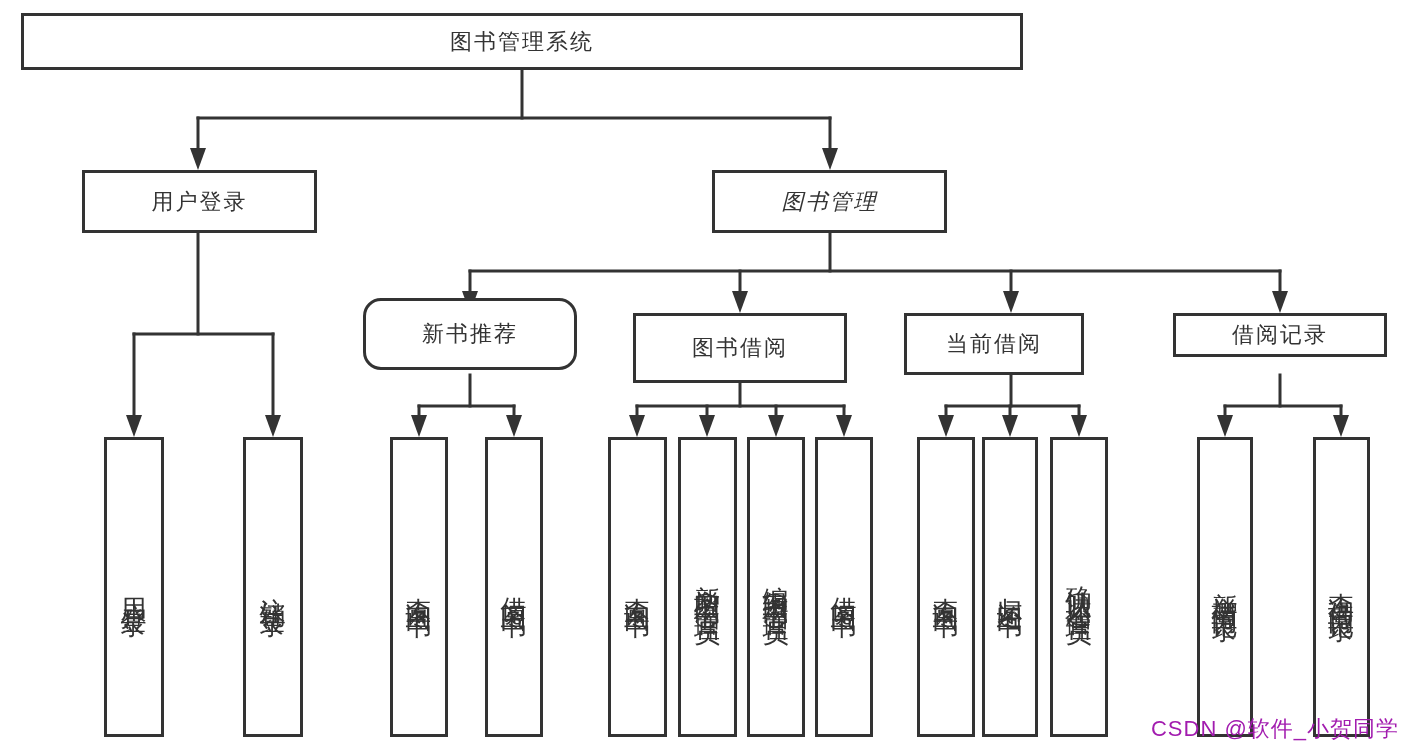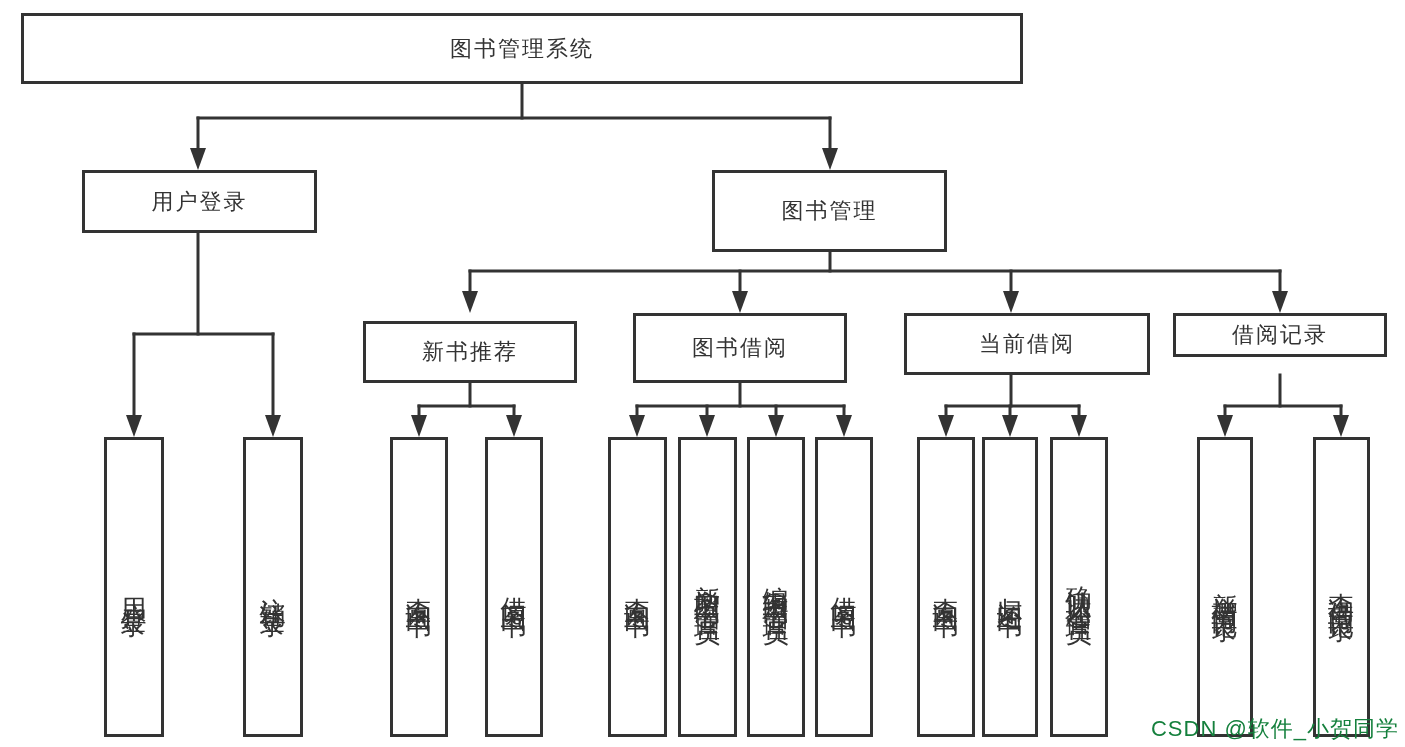--- a/index.html
+++ b/index.html
@@ -31,21 +31,21 @@
     text-orientation:mixed;
     font-size:26px;
     letter-spacing:5px;
     line-height:1;
   }
   .watermark {
     position:absolute;
     right:6px;
     bottom:3px;
     font-size:22px;
-    color:#15803d;
+    color:#a21caf;
     letter-spacing:1px;
     z-index:5;
     white-space:nowrap;
   }
 </style>
 </head>
 <body>
 
 <svg id="connector-svg" width="1405" height="747" viewBox="0 0 1405 747">
   <g stroke="#333333" stroke-width="3" stroke-linecap="square">
@@ -106,38 +106,38 @@
     <polygon points="776,437 768,415 784,415"></polygon>
     <polygon points="844,437 836,415 852,415"></polygon>
     <polygon points="946,437 938,415 954,415"></polygon>
     <polygon points="1010,437 1002,415 1018,415"></polygon>
     <polygon points="1079,437 1071,415 1087,415"></polygon>
     <polygon points="1225,437 1217,415 1233,415"></polygon>
     <polygon points="1341,437 1333,415 1349,415"></polygon>
   </g>
 </svg>
 
-<div class="node h-node" style="left:21px; top:13px; width:1002px; height:71px;">
+<div class="node h-node" style="left:21px; top:13px; width:1002px; height:57px;">
   <span>图书管理系统</span>
 </div>
 
 <div class="node h-node" style="left:82px; top:170px; width:235px; height:63px;">
   <span>用户登录</span>
 </div>
-<div class="node h-node" style="left:712px; top:170px; width:235px; height:82px;">
+<div class="node h-node" style="left:712px; top:170px; width:235px; height:63px;font-style:italic;">
   <span>图书管理</span>
 </div>
 
-<div class="node h-node" style="left:363px; top:321px; width:214px; height:62px;">
+<div class="node h-node" style="left:363px; top:298px; width:214px; height:72px;border-radius:18px;">
   <span>新书推荐</span>
 </div>
 <div class="node h-node" style="left:633px; top:313px; width:214px; height:70px;">
   <span>图书借阅</span>
 </div>
-<div class="node h-node" style="left:904px; top:313px; width:246px; height:62px;">
+<div class="node h-node" style="left:904px; top:313px; width:180px; height:62px;">
   <span>当前借阅</span>
 </div>
 <div class="node h-node" style="left:1173px; top:313px; width:214px; height:44px;">
   <span>借阅记录</span>
 </div>
 
 <div class="node leaf" style="left:104px; top:437px; width:60px; height:300px;">
   <span class="vtext">用户登录</span>
 </div>
 <div class="node leaf" style="left:243px; top:437px; width:60px; height:300px;">

